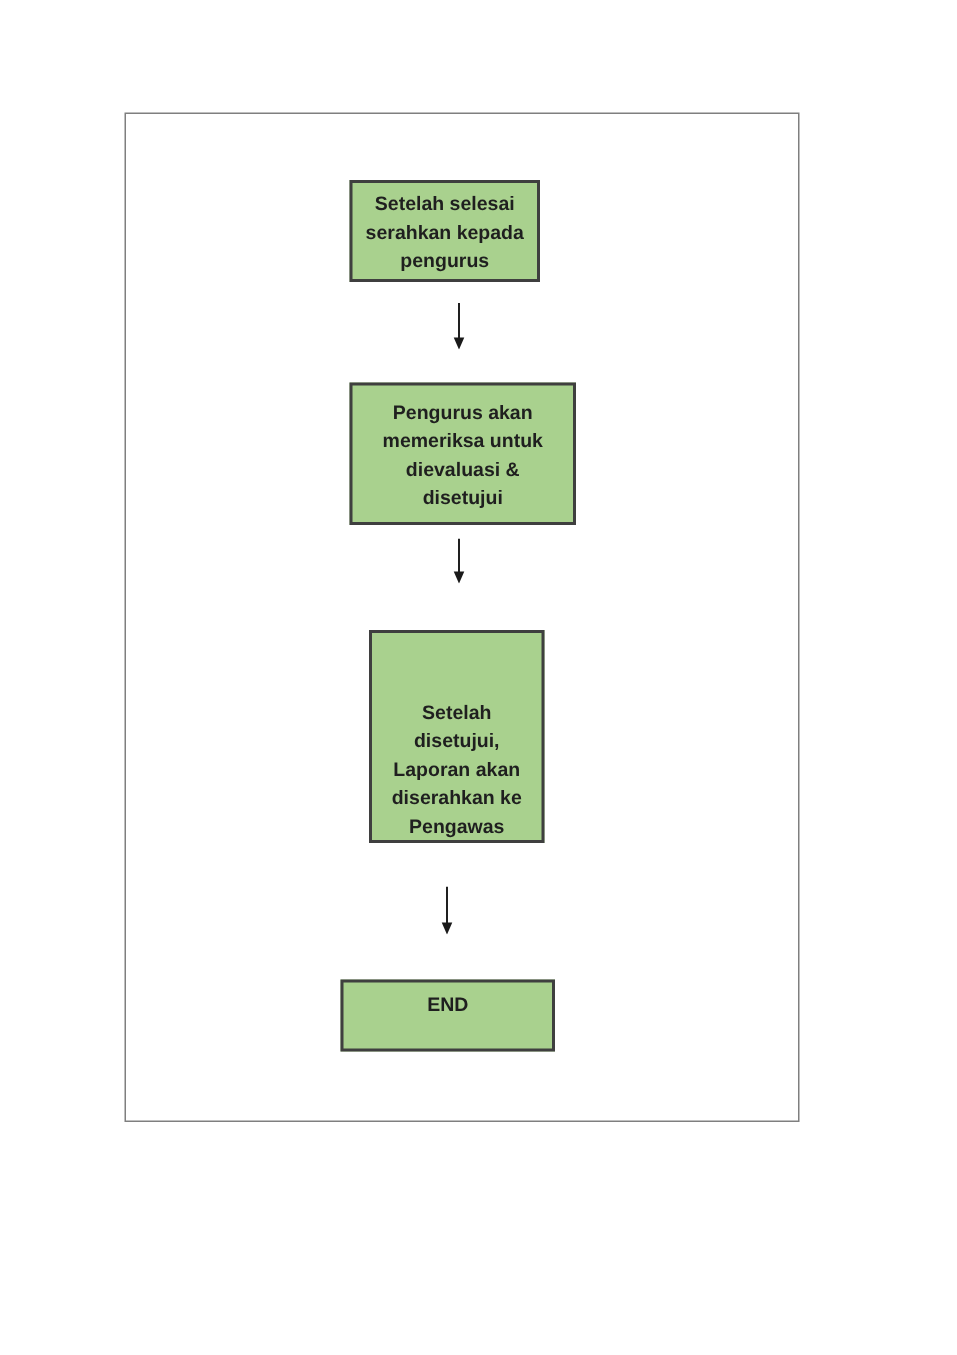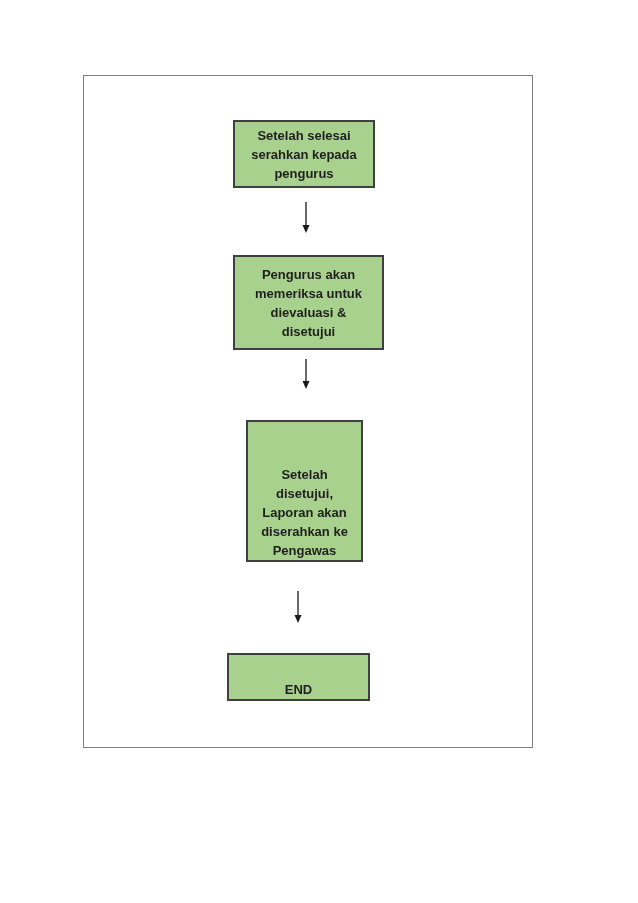--- a/index.html
+++ b/index.html
@@ -40,40 +40,40 @@
     font-weight: bold;
     font-size: 13px;
     line-height: 19px;
     text-align: center;
     display: flex;
     justify-content: center;
   }
   .node span { display: block; width: 100%; }
   .node-1 {
     left: 233px; top: 120px;
-    width: 142px; height: 68px;
+    width: 127px; height: 68px;
     align-items: center;
     padding: 4px 8px;
   }
   .node-2 {
     left: 233px; top: 255px;
     width: 151px; height: 95px;
     align-items: center;
     padding: 12px 8px;
   }
   .node-3 {
     left: 246px; top: 420px;
     width: 117px; height: 142px;
     align-items: flex-end;
     padding: 8px 6px 0 6px;
   }
   .node-end {
     left: 227px; top: 653px;
     width: 143px; height: 48px;
-    align-items: flex-end;
+    align-items: flex-start;
     padding: 5px 8px 0 8px;
   }
   .arrow {
     position: absolute;
     display: block;
   }
   .arrow line {
     stroke: var(--arrow-color);
     stroke-width: 1.3;
   }

